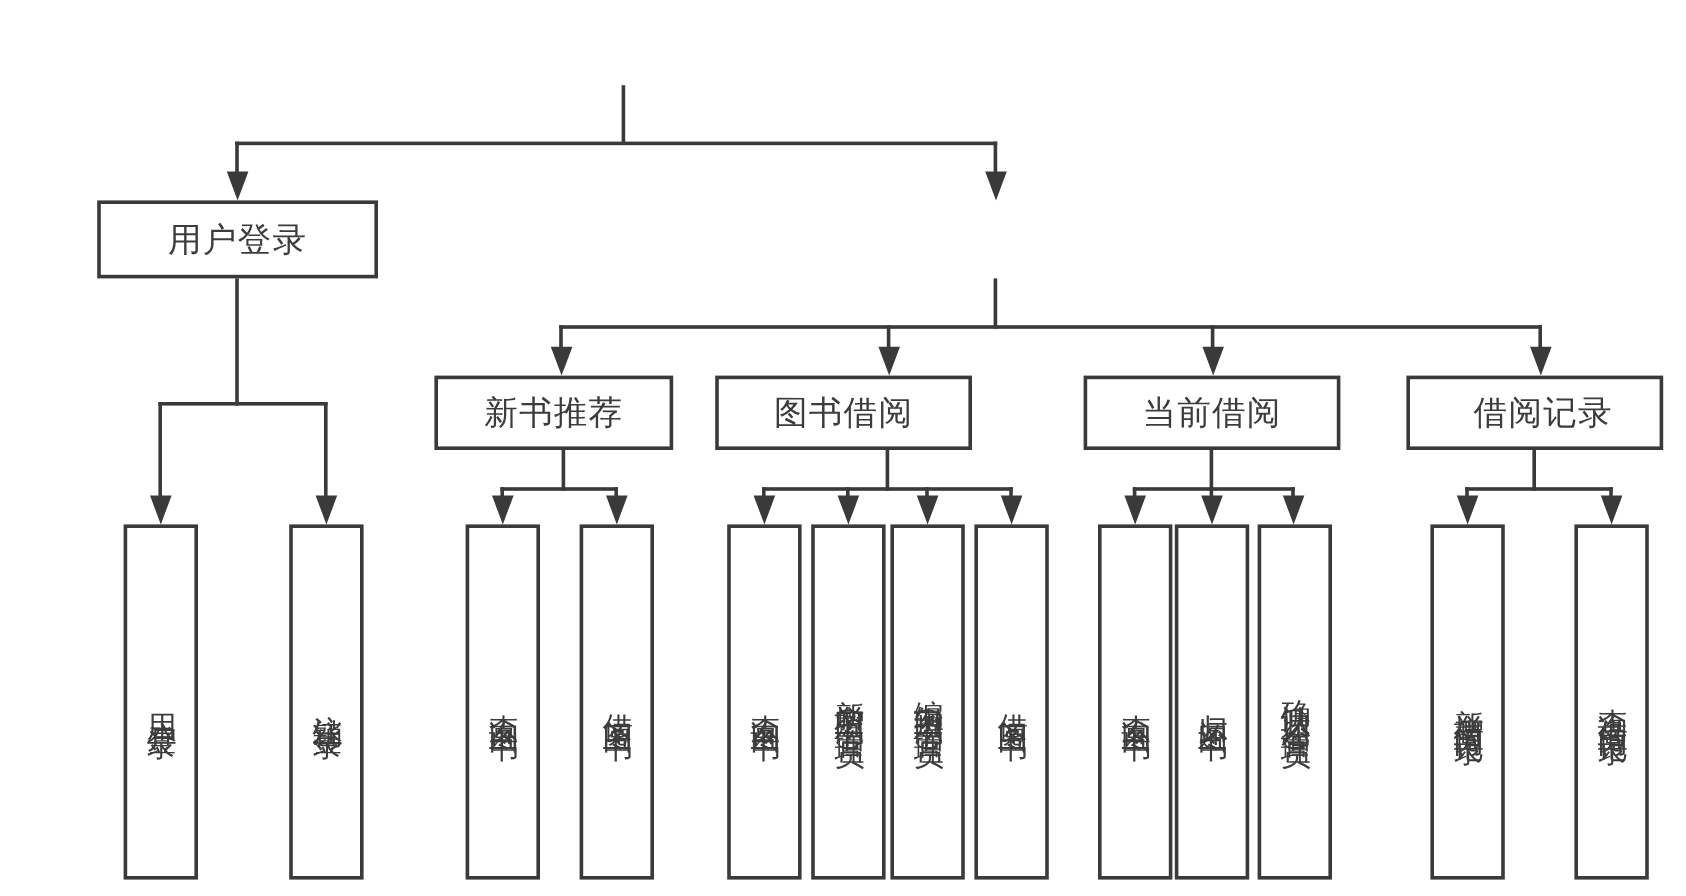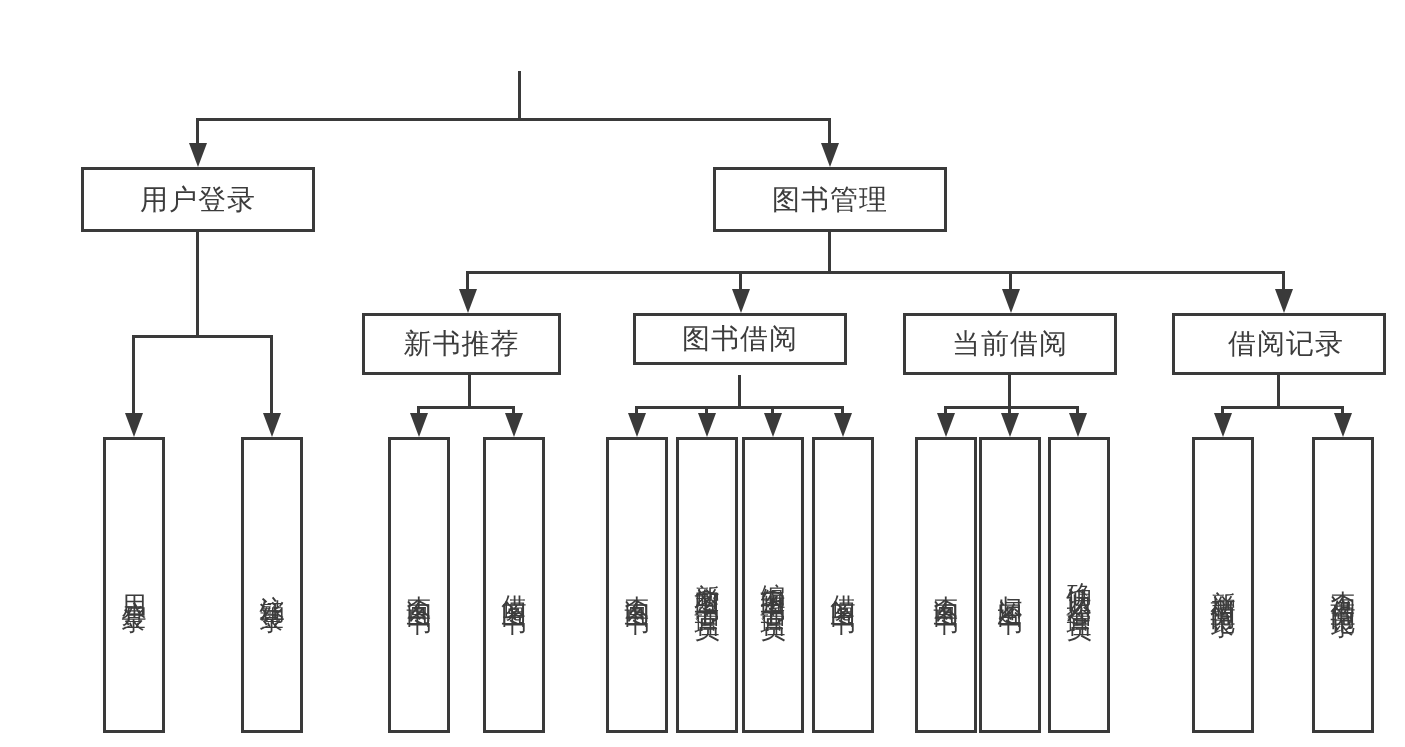--- a/index.html
+++ b/index.html
@@ -32,25 +32,24 @@
   }
 </style>
 </head>
 <body>
 
 <div class="canvas">
 
 
   <div class="node" style="left:81px;top:167px;width:234px;height:65px;">用户登录</div>
 
-  <div class="node" style="left:713px;top:167px;width:234px;height:65px;">图书管理</div>
 
   <div class="node" style="left:362px;top:313px;width:199px;height:62px;">新书推荐</div>
 
-  <div class="node" style="left:633px;top:313px;width:214px;height:52px;">图书借阅</div>
+  <div class="node" style="left:596px;top:313px;width:214px;height:62px;">图书借阅</div>
 
   <div class="node" style="left:903px;top:313px;width:214px;height:62px;">当前借阅</div>
 
   <div class="node" style="left:1172px;top:313px;width:214px;height:62px;padding-left:14px;">借阅记录</div>
 
   <div class="node leaf" style="left:103px;top:437px;width:62px;height:296px;">用户登录</div>
   <div class="node leaf" style="left:241px;top:437px;width:62px;height:296px;">注销登录</div>
 
   <div class="node leaf" style="left:388px;top:437px;width:62px;height:296px;">查询图书</div>
   <div class="node leaf" style="left:483px;top:437px;width:62px;height:296px;">借阅图书</div>

